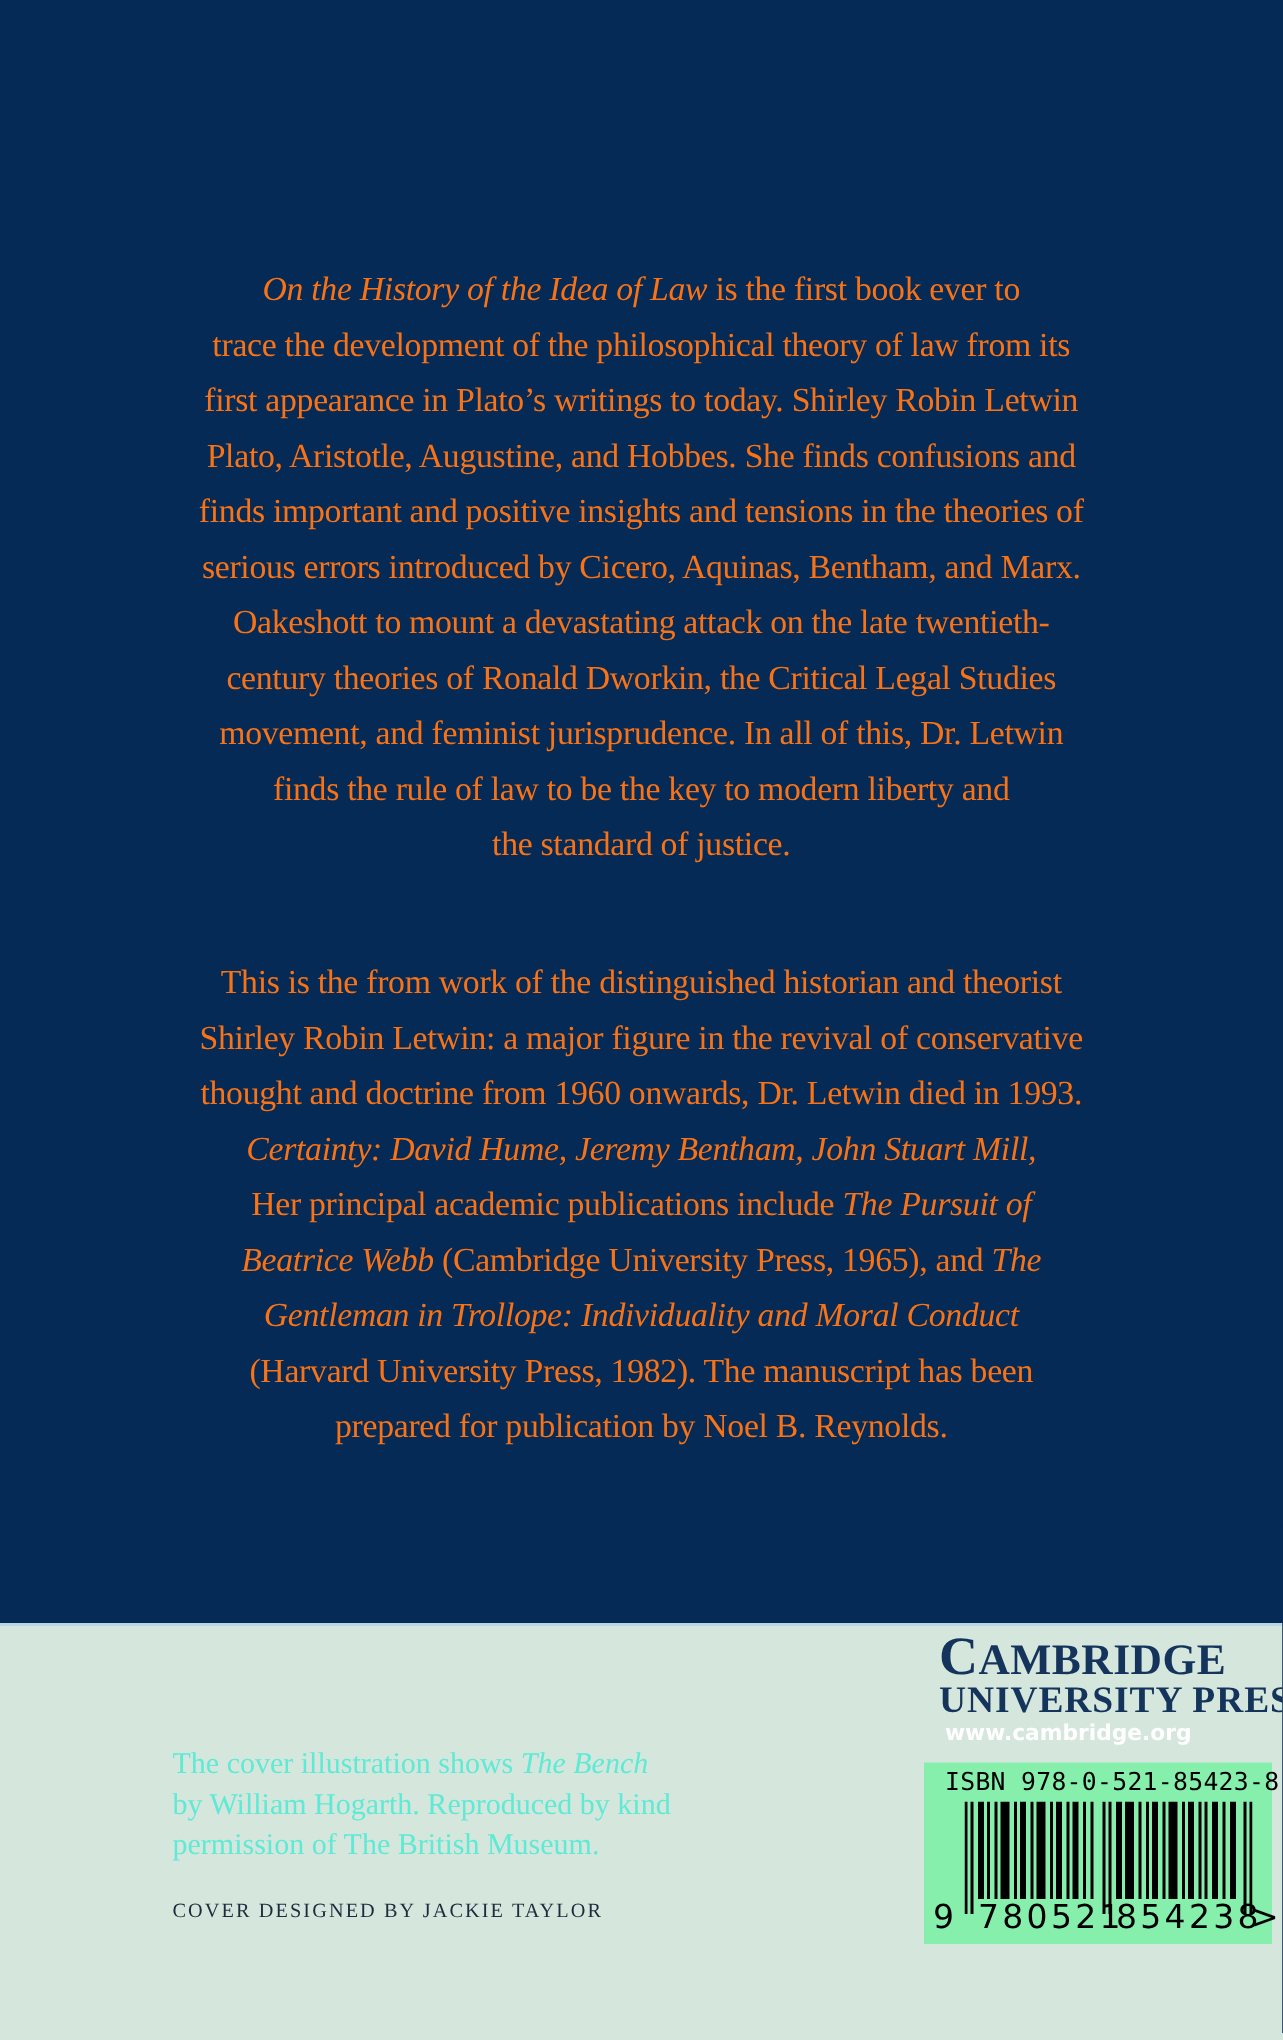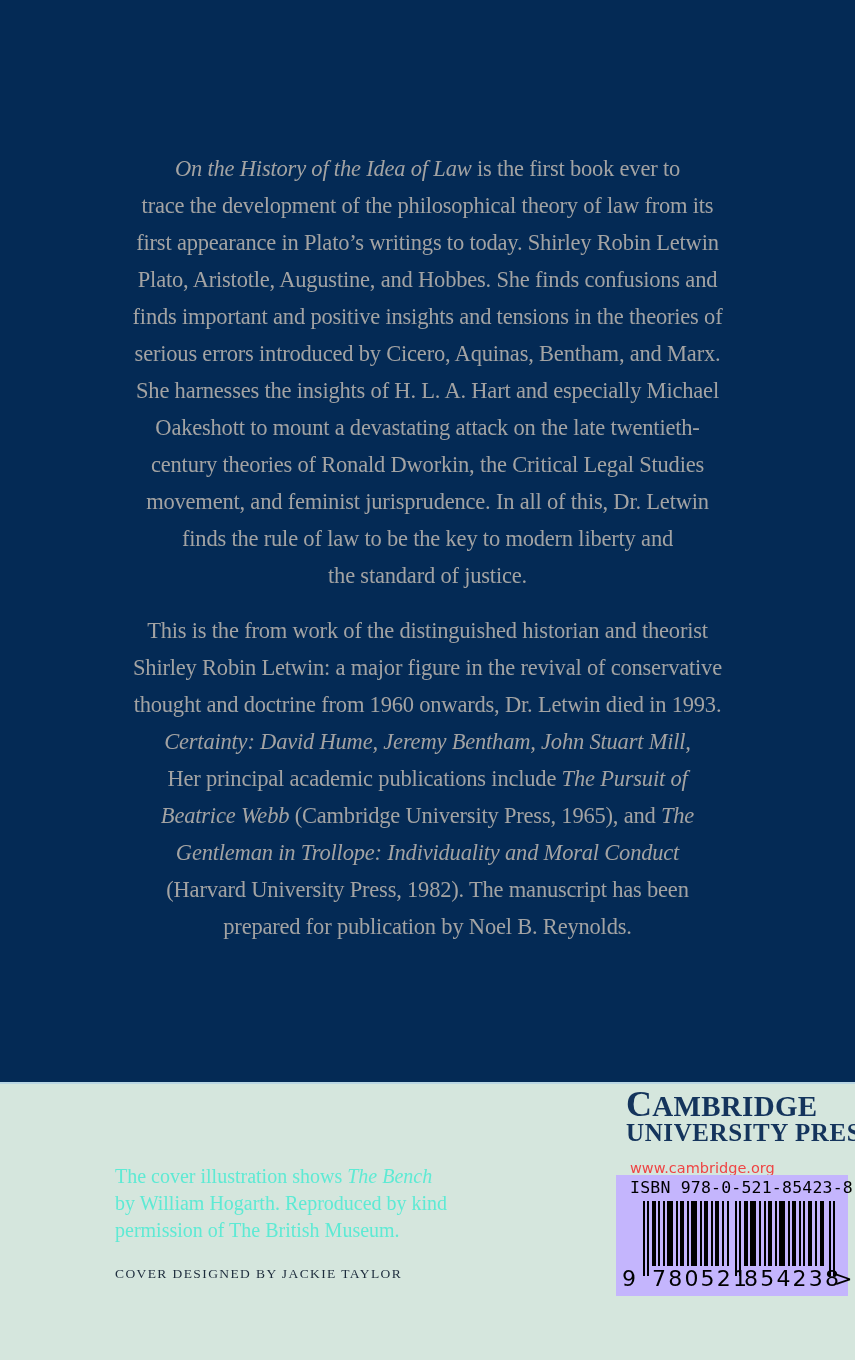--- a/index.html
+++ b/index.html
@@ -15,23 +15,24 @@
     .divider {
       position: absolute; left: 0; top: 1082px; width: 855px; height: 2px;
       background: #b9d6e3;
     }
     .bottom-panel {
       position: absolute; left: 0; top: 1084px; width: 855px; height: 276px;
       background: #d5e6dd;
     }
     .blurb {
       position: absolute; left: 60px; width: 735px;
-      color: #a3a3a3; text-align: center;
+      color: #f97316; text-align: center;
       font-size: 22.5px; line-height: 37px;
       letter-spacing: -0.2px;
+      margin-top: 24px;
     }
     .blurb .line { display: block; white-space: nowrap; }
     .blurb i { font-style: italic; }
     #para1 { top: 150px; }
     #para2 { top: 612px; }
 
     .credit {
       position: absolute; left: 115px; top: 1163px; width: 420px;
       color: #5eead4; font-size: 20px; line-height: 27px;
     }
@@ -50,27 +51,27 @@
       font-weight: bold; font-size: 29px; line-height: 32px; letter-spacing: 0.3px;
       white-space: nowrap; text-transform: uppercase;
     }
     .pub-name .cap { font-size: 36px; }
     .pub-sub {
       font-weight: bold; font-size: 25px; line-height: 22px; letter-spacing: 0.6px;
       white-space: nowrap; text-transform: uppercase;
     }
     .pub-url {
       position: absolute; left: 630px; top: 1148px;
-      font-family: "DejaVu Sans", sans-serif; font-weight: normal;
-      font-size: 14.5px; color: #ef4444; white-space: nowrap; margin-top: 12px;
+      font-family: "DejaVu Sans", sans-serif; font-weight: bold;
+      font-size: 14.5px; color: #ffffff; white-space: nowrap;
     }
 
     .barcode-box {
       position: absolute; left: 616px; top: 1175px; width: 232px; height: 121px;
-      background: #c4b5fd;
+      background: #86efac;
     }
     .isbn-text {
       position: absolute; left: 14px; top: 3px;
       font-family: "DejaVu Sans Mono", monospace; font-size: 16.5px;
       color: #000; white-space: nowrap; letter-spacing: 0.2px;
     }
     .bars {
       position: absolute; left: 27px; top: 26px; width: 192px; height: 75px;
     }
     .bars svg { display: block; }
@@ -88,21 +89,20 @@
 <div class="divider"></div>
 <div class="bottom-panel"></div>
 
 <div class="blurb" id="para1">
   <span class="line"><i>On the History of the Idea of Law</i><span> is the first book ever to</span></span>
   <span class="line">trace the development of the philosophical theory of law from its</span>
   <span class="line">first appearance in Plato’s writings to today. Shirley Robin Letwin</span>
   <span class="line">Plato, Aristotle, Augustine, and Hobbes. She finds confusions and</span>
   <span class="line">finds important and positive insights and tensions in the theories of</span>
   <span class="line">serious errors introduced by Cicero, Aquinas, Bentham, and Marx.</span>
-  <span class="line">She harnesses the insights of H. L. A. Hart and especially Michael</span>
   <span class="line">Oakeshott to mount a devastating attack on the late twentieth-</span>
   <span class="line">century theories of Ronald Dworkin, the Critical Legal Studies</span>
   <span class="line">movement, and feminist jurisprudence. In all of this, Dr. Letwin</span>
   <span class="line">finds the rule of law to be the key to modern liberty and</span>
   <span class="line">the standard of justice.</span>
 </div>
 
 <div class="blurb" id="para2">
   <span class="line">This is the from work of the distinguished historian and theorist</span>
   <span class="line">Shirley Robin Letwin: a major figure in the revival of conservative</span>

